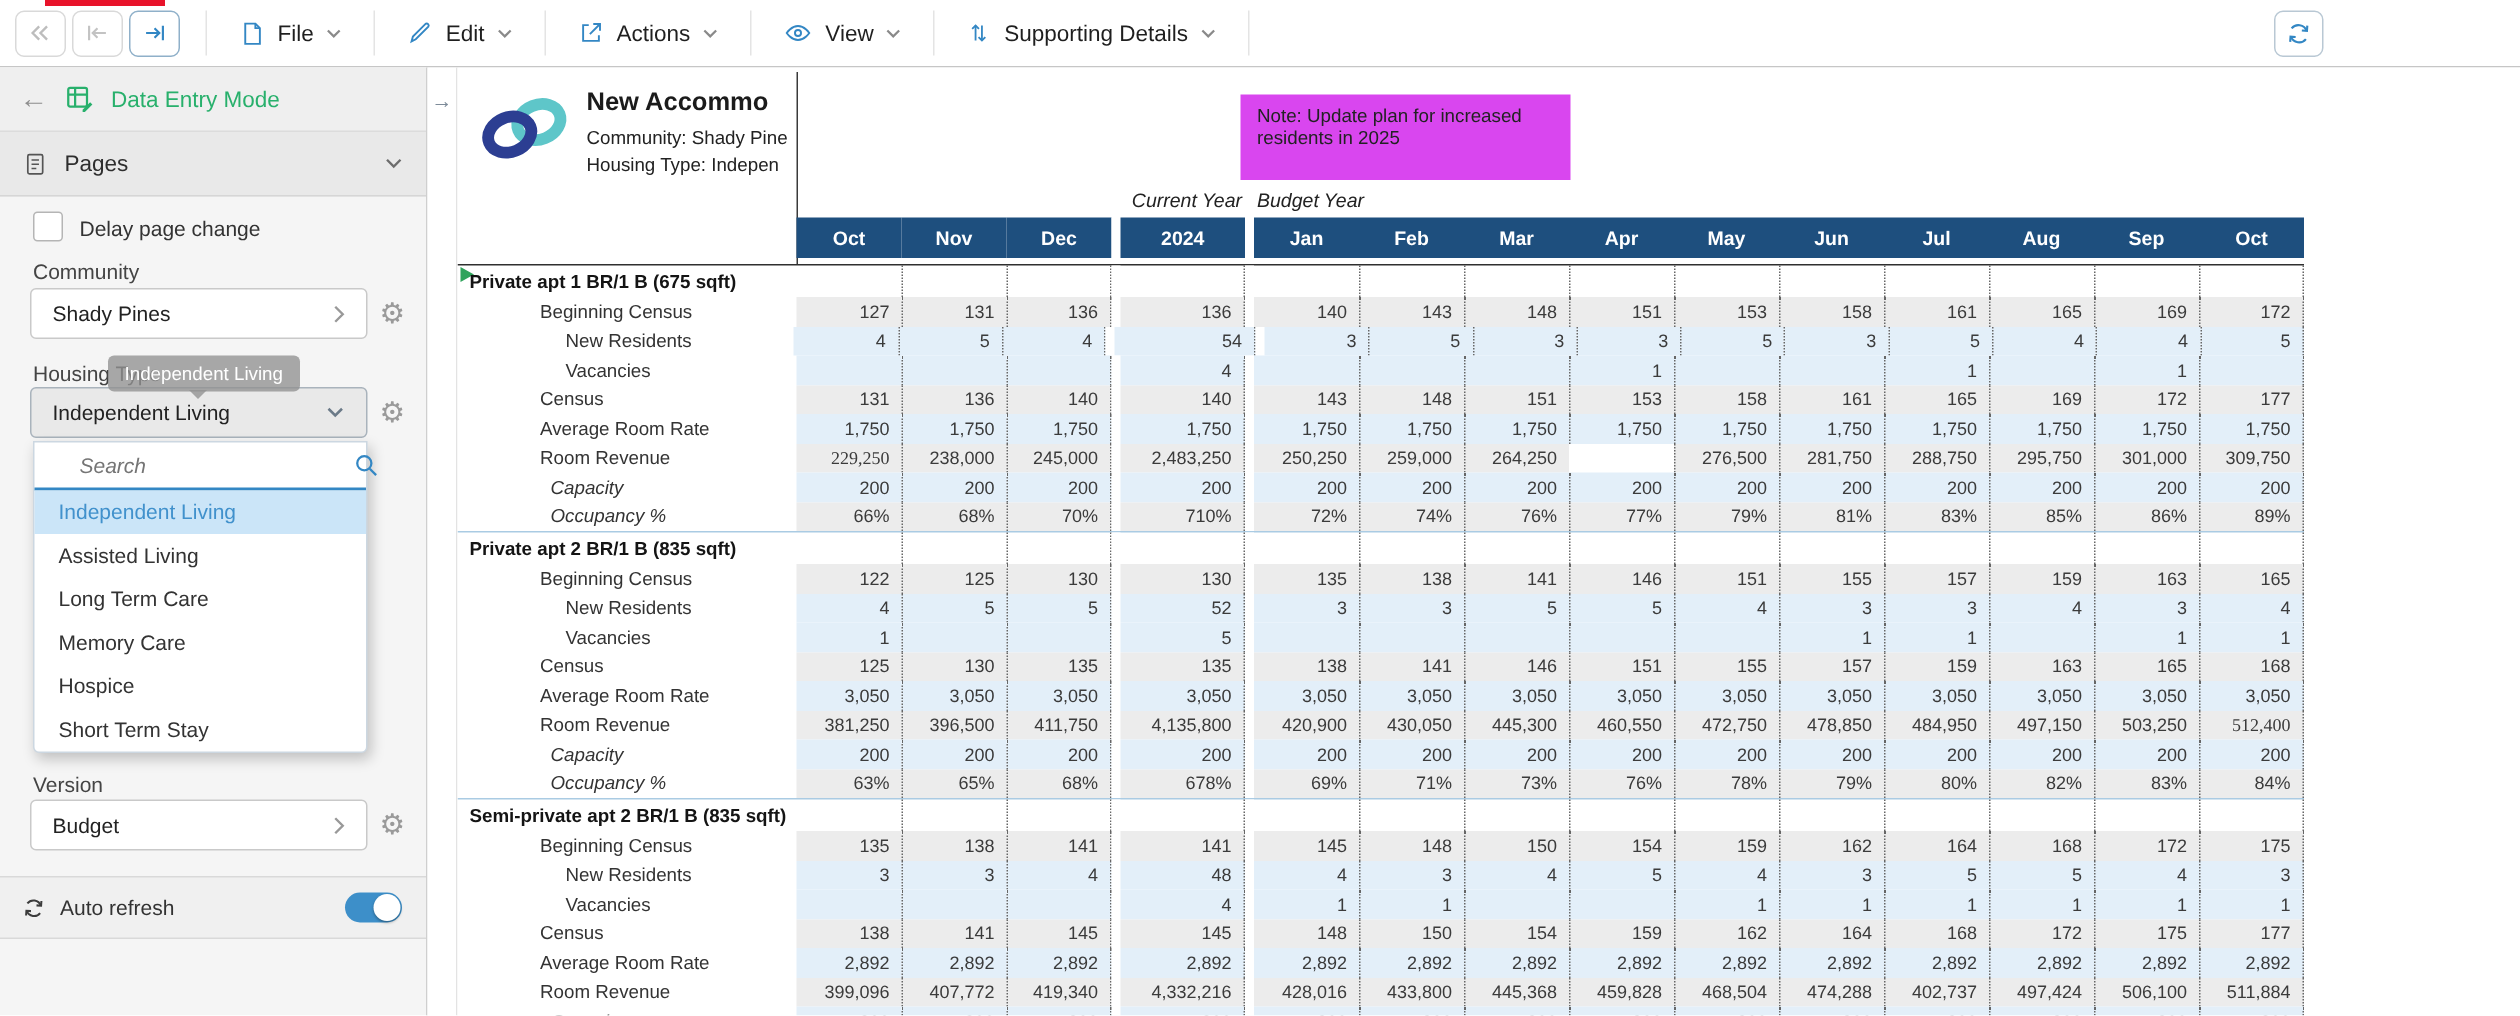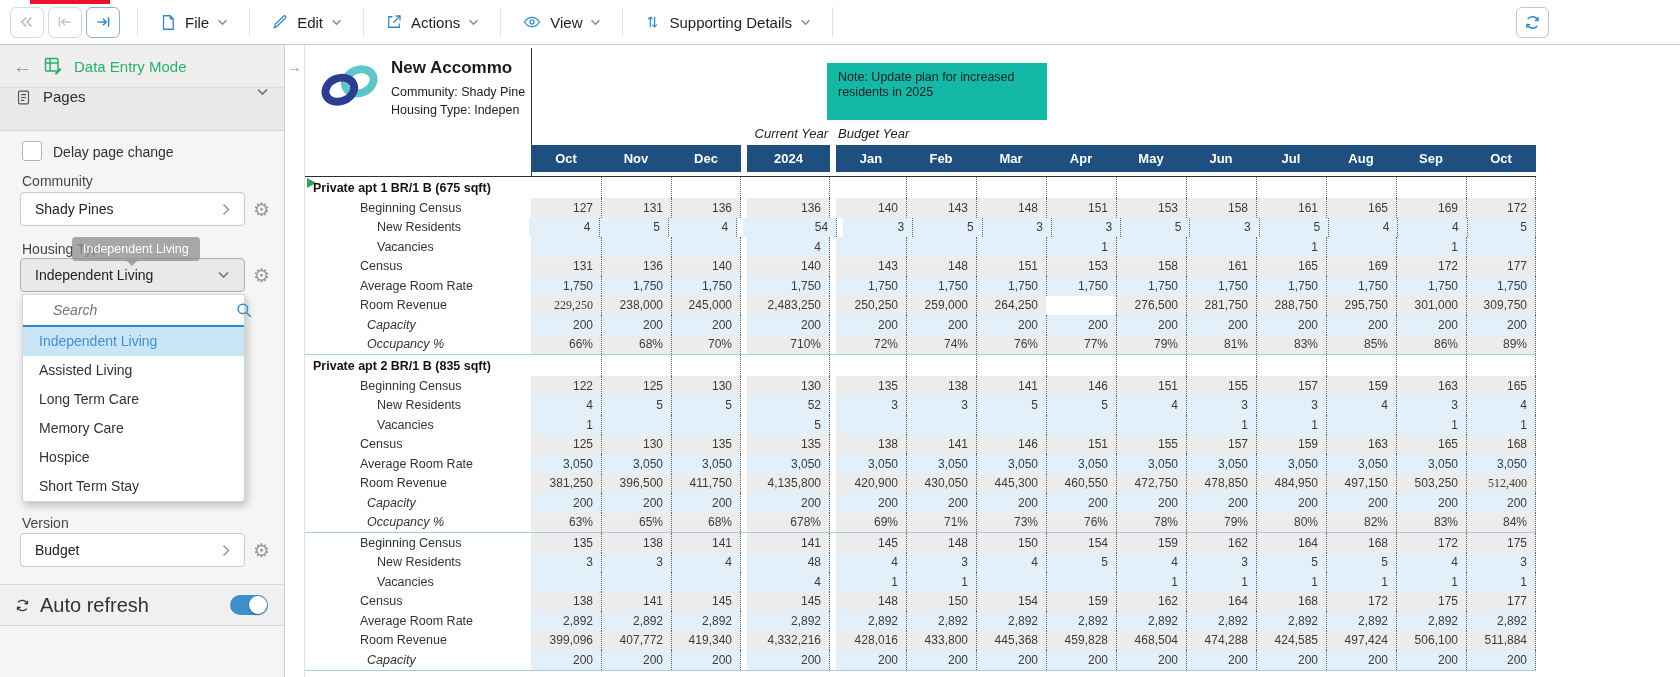--- a/index.html
+++ b/index.html
@@ -11,52 +11,52 @@
   .navbtn{width:34px;height:31px;border:1px solid #d9d9d9;border-radius:6px;background:#fff;display:flex;align-items:center;justify-content:center;margin-right:4px}
   .navbtn.active{border-color:#8fb0c9}
   .tb-sep{width:1px;height:30px;background:#e4e4e4;margin:0 13px}
   .menu{display:flex;align-items:center;gap:8px;padding:0 8px;height:34px;font-size:15px;color:#1f1f1f;cursor:default}
   .refresh-btn{position:absolute;right:131px;top:7px;width:33px;height:31px;border:1px solid #b9c8d4;border-radius:6px;display:flex;align-items:center;justify-content:center;background:#fff}
   
   .sidebar{position:absolute;top:45px;left:0;width:285px;bottom:0;background:#f5f5f5;border-right:1px solid #cfcfcf}
   .mode-hdr{height:43px;display:flex;align-items:center;padding:0 13px;gap:11px;background:#efefef;border-bottom:1px solid #dcdcdc}
   .back-arrow{color:#8e8e8e;font-size:19px;line-height:1}
   .mode-title{color:#28b06c;font-size:15px}
-  .pages-hdr{height:43px;display:flex;padding:0 15px;gap:11px;background:#e9e9e9;border-bottom:1px solid #d6d6d6}
+  .pages-hdr{height:43px;display:flex;align-items:center;padding:0 15px;gap:11px;background:#e9e9e9;border-bottom:1px solid #d6d6d6}
   .pages-lbl{font-size:15px;color:#2e2e2e}
   .pages-chev{margin-left:auto}
   .chk{position:absolute;left:22px;top:96px;width:20px;height:20px;background:#fff;border:1px solid #b5b5b5;border-radius:3px}
   .chk-lbl{position:absolute;left:53px;top:99px;font-size:14px;color:#333}
   .fld-lbl{position:absolute;left:22px;font-size:14px;color:#444}
   .sel{position:absolute;left:20px;width:225px;height:34px;background:#fff;border:1px solid #c9c9c9;border-radius:4px;display:flex;align-items:center;padding:0 14px;font-size:14px;color:#222}
   .sel .end{margin-left:auto}
   .combo{background:#e9e9e9;border-color:#a9b3bc}
   .gear{position:absolute;left:253px;font-size:19px;color:#9a9a9a;line-height:1}
   .tooltip{position:absolute;left:72px;top:192px;height:24px;line-height:24px;padding:0 11px;background:rgba(145,145,145,.78);color:#fff;font-size:12.5px;border-radius:4px;z-index:12;white-space:nowrap}
   .tooltip:after{content:"";position:absolute;left:54px;top:23px;border:6px solid transparent;border-top-color:rgba(145,145,145,.78)}
   .dd{position:absolute;left:22px;top:249px;width:223px;background:#fff;border:1px solid #ccd7e1;border-radius:0 0 4px 4px;box-shadow:2px 4px 9px rgba(0,0,0,.22);z-index:10}
   .dd-search{height:32px;display:flex;align-items:center;padding:0 30px;border-bottom:2px solid #3387c4}
   .dd-search input{border:none;outline:none;flex:1;font-style:italic;font-size:14px;color:#777;background:transparent;font-family:"Liberation Sans",sans-serif}
   .option{height:29px;line-height:29px;padding-left:16px;font-size:14px;color:#333;white-space:nowrap}
   .option.selected{background:#cbe5f8;color:#4191cc}
   .auto-bar{position:absolute;left:0;right:0;top:539px;height:42px;background:#f0f0f0;border-top:1px solid #d9d9d9;border-bottom:1px solid #d9d9d9;display:flex;align-items:center;padding:0 14px;gap:9px}
-  .auto-lbl{font-size:20px;color:#333}
+  .auto-lbl{font-size:14px;color:#333}
   .toggle{position:absolute;right:16px;width:38px;height:20px;border-radius:10px;background:#3d8fc9}
   .knob{position:absolute;right:1px;top:1px;width:18px;height:18px;border-radius:50%;background:#fff;box-shadow:0 1px 2px rgba(0,0,0,.35)}
   
   .strip{position:absolute;left:285px;top:45px;width:20px;bottom:0;background:#fff;border-right:1px solid #e3e3e3}
   .strip-arrow{color:#7d8b99;font-size:14px;text-align:center;margin-top:14px}
   
   .main{position:absolute;left:305px;top:45px;width:1375px;bottom:0;background:#fff;overflow:hidden}
   .logo{position:absolute;left:8px;top:12px}
   .title-wrap{position:absolute;left:86px;top:13px;width:140px;overflow:hidden;white-space:nowrap}
   .main-title{font-size:17px;font-weight:bold;color:#1b1b1b;margin-bottom:5px}
   .sub{font-size:12.5px;color:#222;line-height:18px}
   .vline{position:absolute;left:226px;top:3px;width:1px;height:128px;background:#3a3a3a}
-  .note{position:absolute;left:522px;top:18px;width:220px;min-height:57px;background:#14b8a6;padding:7px 11px;font-size:12.5px;color:#222;line-height:15px}
+  .note{position:absolute;left:522px;top:18px;width:220px;min-height:57px;background:#d946ef;padding:7px 11px;font-size:12.5px;color:#222;line-height:15px}
   .cylabel{position:absolute;left:380px;top:81px;width:143px;text-align:right;font-style:italic;font-size:13px;color:#222}
   .bylabel{position:absolute;left:533px;top:81px;font-style:italic;font-size:13px;color:#222}
   .ghead{position:absolute;left:226px;top:100px;height:27px;display:flex}
   .hcell{background:#1e4f7e;color:#fff;font-weight:bold;font-size:13px;display:flex;align-items:center;justify-content:center}
   .gapc{width:6px;background:#fff}
   .grid{position:absolute;left:0;top:131px;width:1231px;border-top:1px solid #2f2f2f}
   .gmark{position:absolute;left:2px;top:133px;width:0;height:0;border-top:5px solid transparent;border-bottom:5px solid transparent;border-left:9px solid #2fa35b}
   .block{border-bottom:1px solid #aacbe3}
   .row{display:flex;height:19.5px}
   .trow{height:21px}
@@ -669,20 +669,39 @@
           <div class="cell bg-g dl" style="width: 70px;">76%</div>
           <div class="cell bg-g dl" style="width: 70px;">78%</div>
           <div class="cell bg-g dl" style="width: 70px;">79%</div>
           <div class="cell bg-g dl" style="width: 70px;">80%</div>
           <div class="cell bg-g dl" style="width: 70px;">82%</div>
           <div class="cell bg-g dl" style="width: 70px;">83%</div>
           <div class="cell bg-g dl dr" style="width: 70px;">84%</div>
         </div>
       </div>
       <div class="block">
+        <div class="row trow">
+          <div class="rlabel btitle">Semi-private apt 2 BR/1 B (835 sqft)</div>
+          <div class="cell" style="width: 70px;"></div>
+          <div class="cell dl" style="width: 70px;"></div>
+          <div class="cell dl dr" style="width: 70px;"></div>
+          <div class="gapc"></div>
+          <div class="cell dr" style="width: 83px;"></div>
+          <div class="gapc"></div>
+          <div class="cell" style="width: 70px;"></div>
+          <div class="cell dl" style="width: 70px;"></div>
+          <div class="cell dl" style="width: 70px;"></div>
+          <div class="cell dl" style="width: 70px;"></div>
+          <div class="cell dl" style="width: 70px;"></div>
+          <div class="cell dl" style="width: 70px;"></div>
+          <div class="cell dl" style="width: 70px;"></div>
+          <div class="cell dl" style="width: 70px;"></div>
+          <div class="cell dl" style="width: 70px;"></div>
+          <div class="cell dl dr" style="width: 70px;"></div>
+        </div>
         <div class="row">
           <div class="rlabel" style="padding-left: 55px;">Beginning Census</div>
           <div class="cell bg-g" style="width: 70px;">135</div>
           <div class="cell bg-g dl" style="width: 70px;">138</div>
           <div class="cell bg-g dl dr" style="width: 70px;">141</div>
           <div class="gapc"></div>
           <div class="cell bg-g dr" style="width: 83px;">141</div>
           <div class="gapc"></div>
           <div class="cell bg-g" style="width: 70px;">145</div>
           <div class="cell bg-g dl" style="width: 70px;">148</div>
@@ -778,21 +797,21 @@
           <div class="cell bg-g dl dr" style="width: 70px;">419,340</div>
           <div class="gapc"></div>
           <div class="cell bg-g dr" style="width: 83px;">4,332,216</div>
           <div class="gapc"></div>
           <div class="cell bg-g" style="width: 70px;">428,016</div>
           <div class="cell bg-g dl" style="width: 70px;">433,800</div>
           <div class="cell bg-g dl" style="width: 70px;">445,368</div>
           <div class="cell bg-g dl" style="width: 70px;">459,828</div>
           <div class="cell bg-g dl" style="width: 70px;">468,504</div>
           <div class="cell bg-g dl" style="width: 70px;">474,288</div>
-          <div class="cell bg-g dl" style="width: 70px;">424,585</div>
+          <div class="cell bg-g dl" style="width: 70px;">402,737</div>
           <div class="cell bg-g dl" style="width: 70px;">497,424</div>
           <div class="cell bg-g dl" style="width: 70px;">506,100</div>
           <div class="cell bg-g dl dr" style="width: 70px;">511,884</div>
         </div>
         <div class="row">
           <div class="rlabel" style="padding-left: 62px; font-style: italic;">Capacity</div>
           <div class="cell bg-b" style="width: 70px;">200</div>
           <div class="cell bg-b dl" style="width: 70px;">200</div>
           <div class="cell bg-b dl dr" style="width: 70px;">200</div>
           <div class="gapc"></div>

